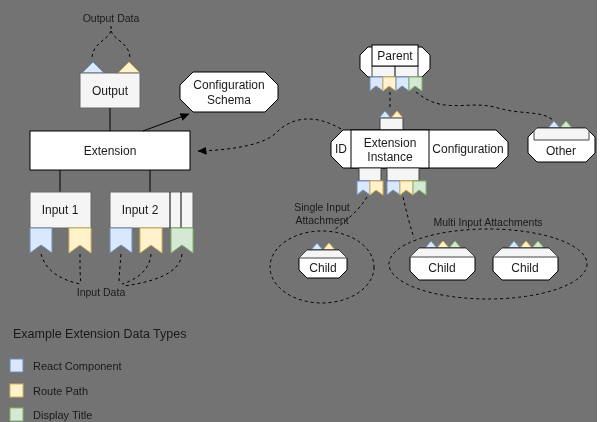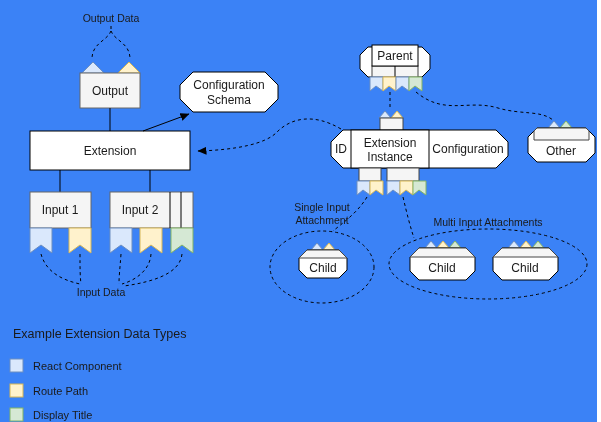--- a/index.html
+++ b/index.html
@@ -1,16 +1,16 @@
 <!DOCTYPE html>
 <html><head>
 <meta charset="utf-8">
 <style>
   html,body{margin:0;padding:0;background:#ffffff;}
-  .stage{position:relative;width:597px;height:422px;background:#3b82f6;overflow:hidden;
+  .stage{position:relative;width:597px;height:422px;background:#737373;overflow:hidden;
          font-family:"Liberation Sans",sans-serif;}
   svg{display:block;}
   svg text{font-family:"Liberation Sans",sans-serif;fill:#1a1a1a;}
   .t12{font-size:12px;text-anchor:middle;}
   .t10{font-size:10.5px;text-anchor:middle;}
   .tl12{font-size:12.5px;text-anchor:start;}
   .tl11{font-size:11px;text-anchor:start;}
   .white{fill:#ffffff;stroke:#000000;stroke-width:1;}
   .gray{fill:#f5f5f5;stroke:#666666;stroke-width:1;}
   .grayk{fill:#f5f5f5;stroke:#444444;stroke-width:1;}

